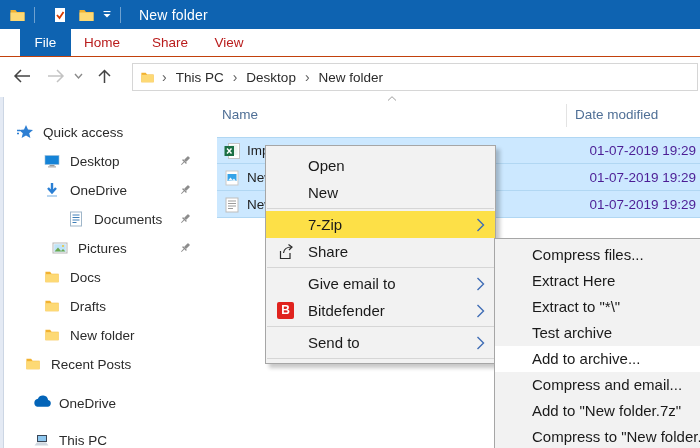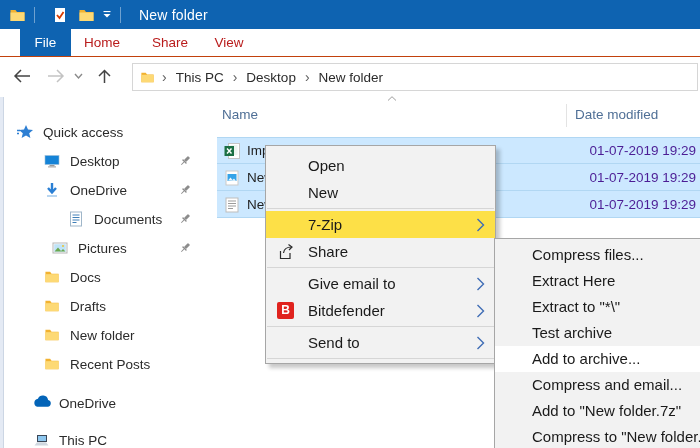--- a/index.html
+++ b/index.html
@@ -265,21 +265,21 @@
 <div class="side-item" style="top:321px;padding-left:44px">
   <span class="sic">
     <svg viewBox="0 0 16 16" width="16" height="15">
         <path d="M1 3h5l1.5 2H15v9H1z" fill="#f2b230"></path>
         <path d="M1 5.5h14V14H1z" fill="#fdd975"></path>
       </svg>
   </span>
   <span>New folder</span>
 </div>
 
-<div class="side-item" style="top:350px;padding-left:44px">
+<div class="side-item" style="top:350px;padding-left:25px">
   <span class="sic">
     <svg viewBox="0 0 16 16" width="16" height="15">
         <path d="M1 3h5l1.5 2H15v9H1z" fill="#f2b230"></path>
         <path d="M1 5.5h14V14H1z" fill="#fdd975"></path>
       </svg>
   </span>
   <span>Recent Posts</span>
 </div>
 
 <div class="side-item" style="top:389px;padding-left:33px">

